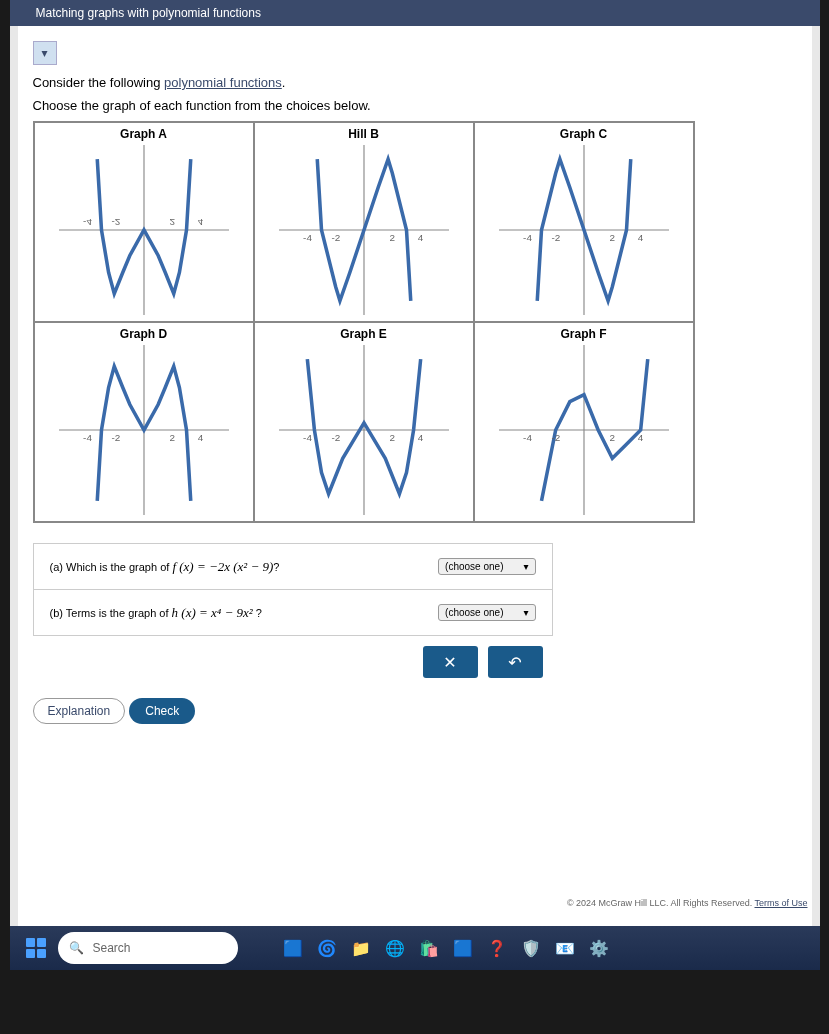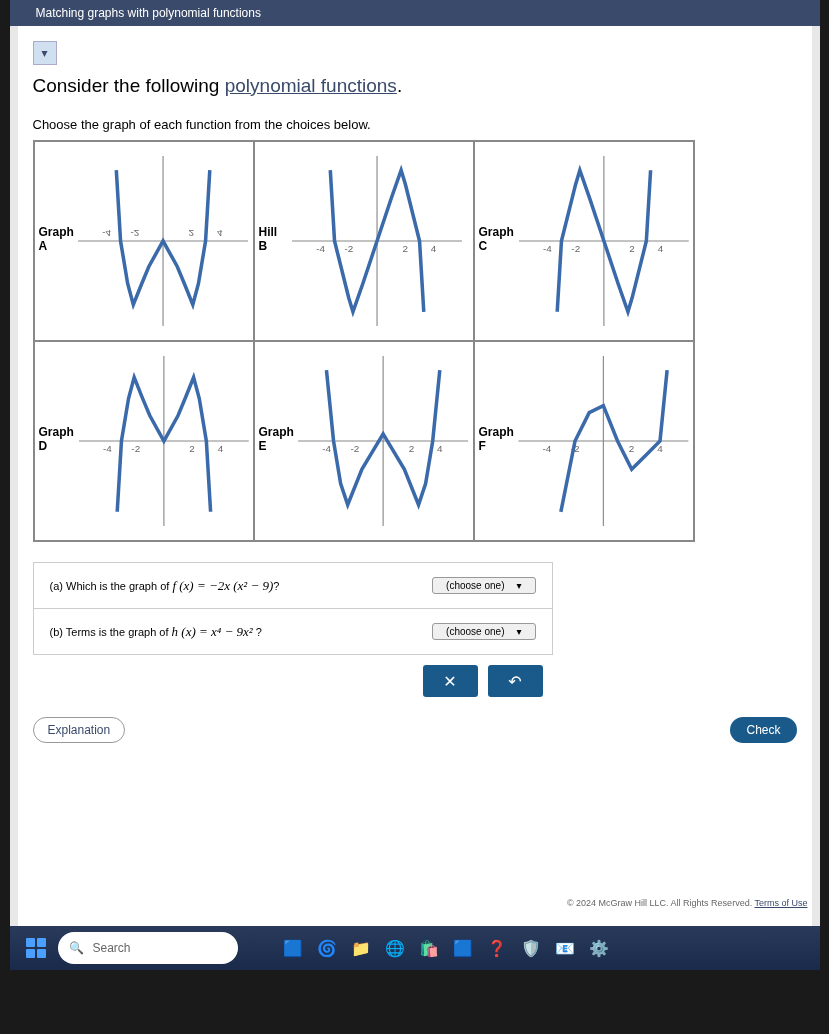--- a/index.html
+++ b/index.html
@@ -38,37 +38,37 @@
     width: 24px;
     height: 24px;
     background: #d0e0f0;
     border: 1px solid #aac;
     margin-bottom: 10px;
     text-align: center;
     line-height: 22px;
     color: #3a4a6b;
     font-size: 12px;
   }
-  .prompt { font-size: 19px; margin-bottom: 20px; }
+  .prompt { font-size: 13px; margin-bottom: 8px; }
   .prompt a { color: #3a4a6b; text-decoration: underline; }
   .functions { margin: 6px 0 12px 30px; font-family: 'Times New Roman', serif; font-style: italic; font-size: 15px; }
   .instruction { font-size: 13px; margin-bottom: 8px; }
   .graph-grid {
     display: grid;
     grid-template-columns: repeat(3, 220px);
     grid-template-rows: repeat(2, 200px);
     border: 1px solid #888;
     width: 662px;
     margin-bottom: 20px;
   }
   .graph-cell {
     border: 1px solid #888;
     padding: 4px;
     display: flex;
-    flex-direction: row;
+    flex-direction: column;
     align-items: center;
   }
   .graph-title { font-size: 12px; font-weight: bold; margin-bottom: 4px; }
   .graph-svg { width: 200px; height: 170px; }
   .question-box {
     border: 1px solid #ccc;
     width: 520px;
     margin-bottom: 10px;
   }
   .question-row {
@@ -77,46 +77,46 @@
     align-items: center;
     padding: 14px 16px;
     border-bottom: 1px solid #ccc;
     font-size: 11px;
   }
   .question-row:last-child { border-bottom: none; }
   .question-row .math { font-family: 'Times New Roman', serif; font-style: italic; font-size: 13px; }
   .choose-btn {
     border: 1px solid #999;
     border-radius: 3px;
-    padding: 2px 13px;
+    padding: 2px 6px;
     font-size: 10px;
     background: #f0f0f0;
     display: inline-flex;
     align-items: center;
-    gap: 12px;
+    gap: 20px;
   }
   .action-row {
     display: flex;
     gap: 10px;
     margin-left: 390px;
     margin-bottom: 20px;
   }
   .action-btn {
     width: 55px;
     height: 32px;
     background: #1a5a8a;
     color: #fff;
     border: none;
     border-radius: 3px;
     font-size: 16px;
     display: flex;
     align-items: center;
     justify-content: center;
   }
-  .bottom-btns { display: flex; gap: 24px; justify-content: space-between; }
+  .bottom-btns { display: flex; gap: 4px; }
   .explanation-btn {
     border: 1px solid #999;
     background: #fff;
     color: #3a4a6b;
     border-radius: 15px;
     padding: 5px 14px;
     font-size: 12px;
   }
   .check-btn {
     border: none;

